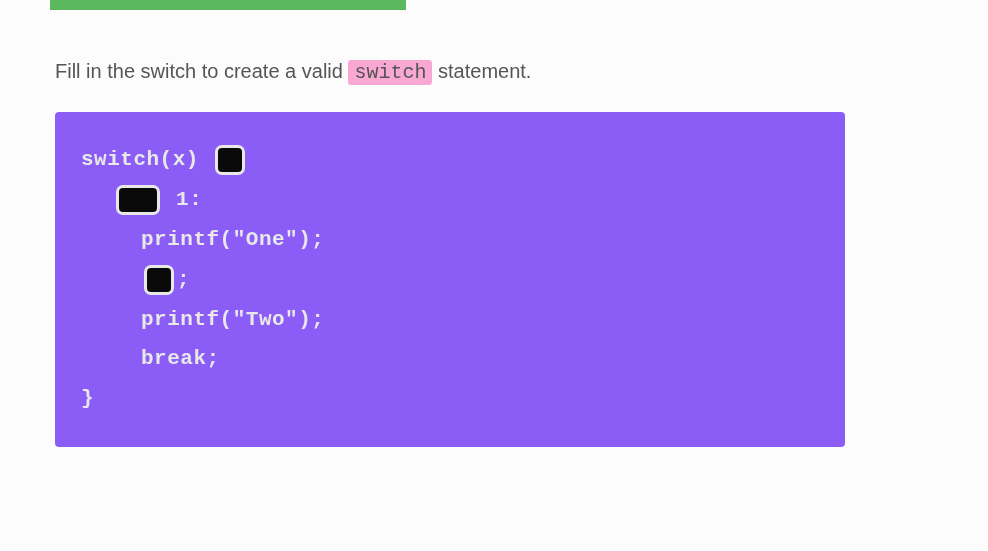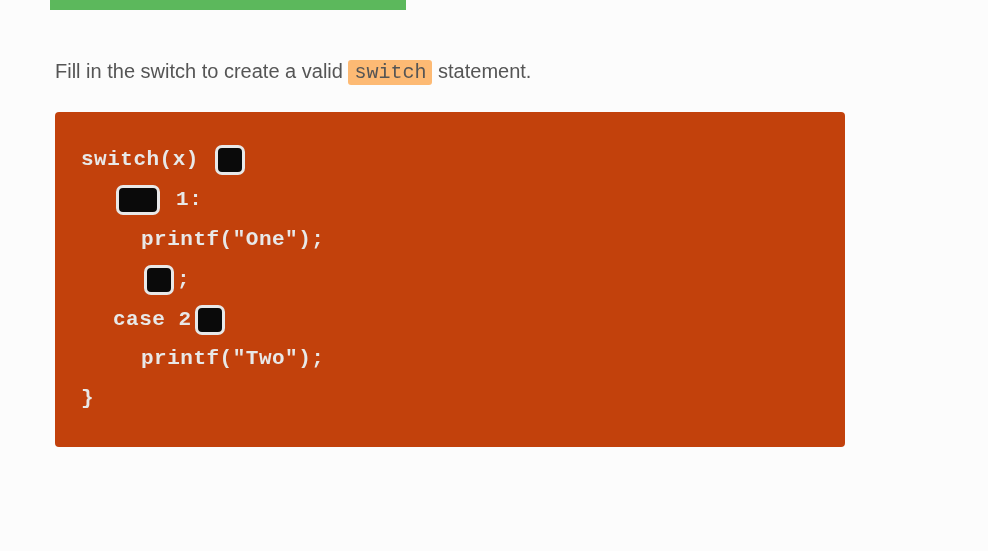--- a/index.html
+++ b/index.html
@@ -28,30 +28,30 @@
     }
     .instruction {
       margin-left: 55px;
       margin-top: 50px;
       font-size: 20px;
       color: #555;
       font-weight: 500;
     }
     .instruction .code-word {
       font-family: 'Courier New', monospace;
-      background: #fdba74;
+      background: #f9a8d4;
       padding: 1px 6px;
       border-radius: 3px;
       color: #555;
     }
     .code-block {
       margin-left: 55px;
       margin-top: 28px;
       width: 790px;
-      background: #c2410c;
+      background: #8b5cf6;
       padding: 28px 26px 28px 26px;
       border-radius: 4px;
     }
     .code-line {
       font-family: 'Courier New', monospace;
       font-size: 21px;
       font-weight: bold;
       color: #e8e8e8;
       line-height: 1.9;
       letter-spacing: 0.5px;
@@ -105,24 +105,23 @@
       <input class="blank-input wider" value="" style="">
       <span> 1:</span>
     </div>
     <div class="code-line indent-2">
       <span>printf("One");</span>
     </div>
     <div class="code-line indent-2">
       <input class="blank-input" value="" style="">
       <span>;</span>
     </div>
-    <div class="code-line indent-1">
-      <span>case 2</span>
-      <input class="blank-input" value="" style="">
+    <div class="code-line indent-2">
+      <span>printf("Two");</span>
     </div>
     <div class="code-line indent-2">
-      <span>printf("Two");</span>
+      <span>break;</span>
     </div>
     <div class="code-line">
       <span>}</span>
     </div>
   </div>
 </div>
 
 </body></html>

